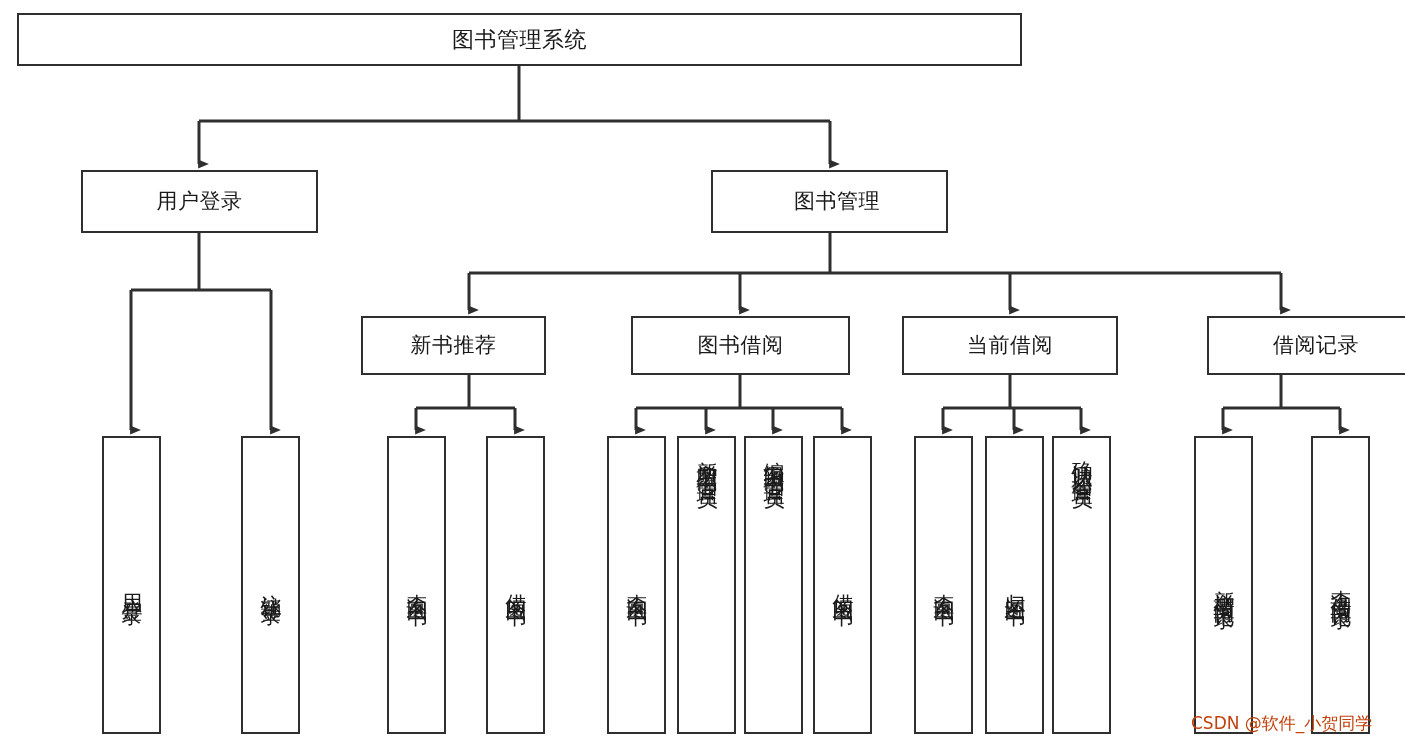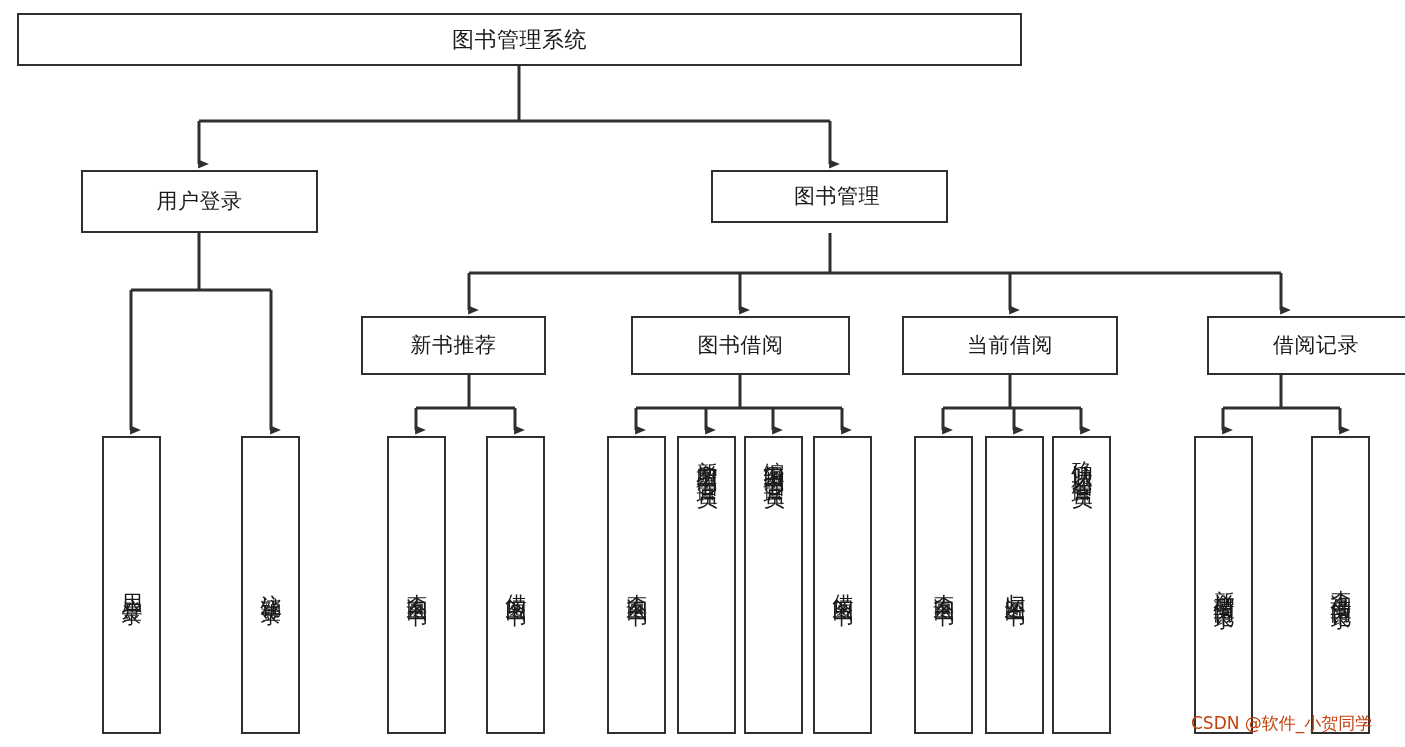--- a/index.html
+++ b/index.html
@@ -138,21 +138,21 @@
   </svg>
 
   <div class="node horiz" id="node-root" style="left:17px; top:13px; width:1005px; height:53px;">
     <span class="node-label">图书管理系统</span>
   </div>
 
   <div class="node horiz" style="left:81px; top:170px; width:237px; height:63px;">
     <span class="node-label">用户登录</span>
   </div>
 
-  <div class="node horiz" style="left:711px; top:170px; width:237px; height:53px;padding-left:15px;">
+  <div class="node horiz" style="left:711px; top:170px; width:237px; height:63px;padding-left:15px;">
     <span class="node-label">图书管理</span>
   </div>
 
   <div class="node horiz" style="left:361px; top:316px; width:185px; height:59px;">
     <span class="node-label">新书推荐</span>
   </div>
 
   <div class="node horiz" style="left:902px; top:316px; width:216px; height:59px;">
     <span class="node-label">当前借阅</span>
   </div>

